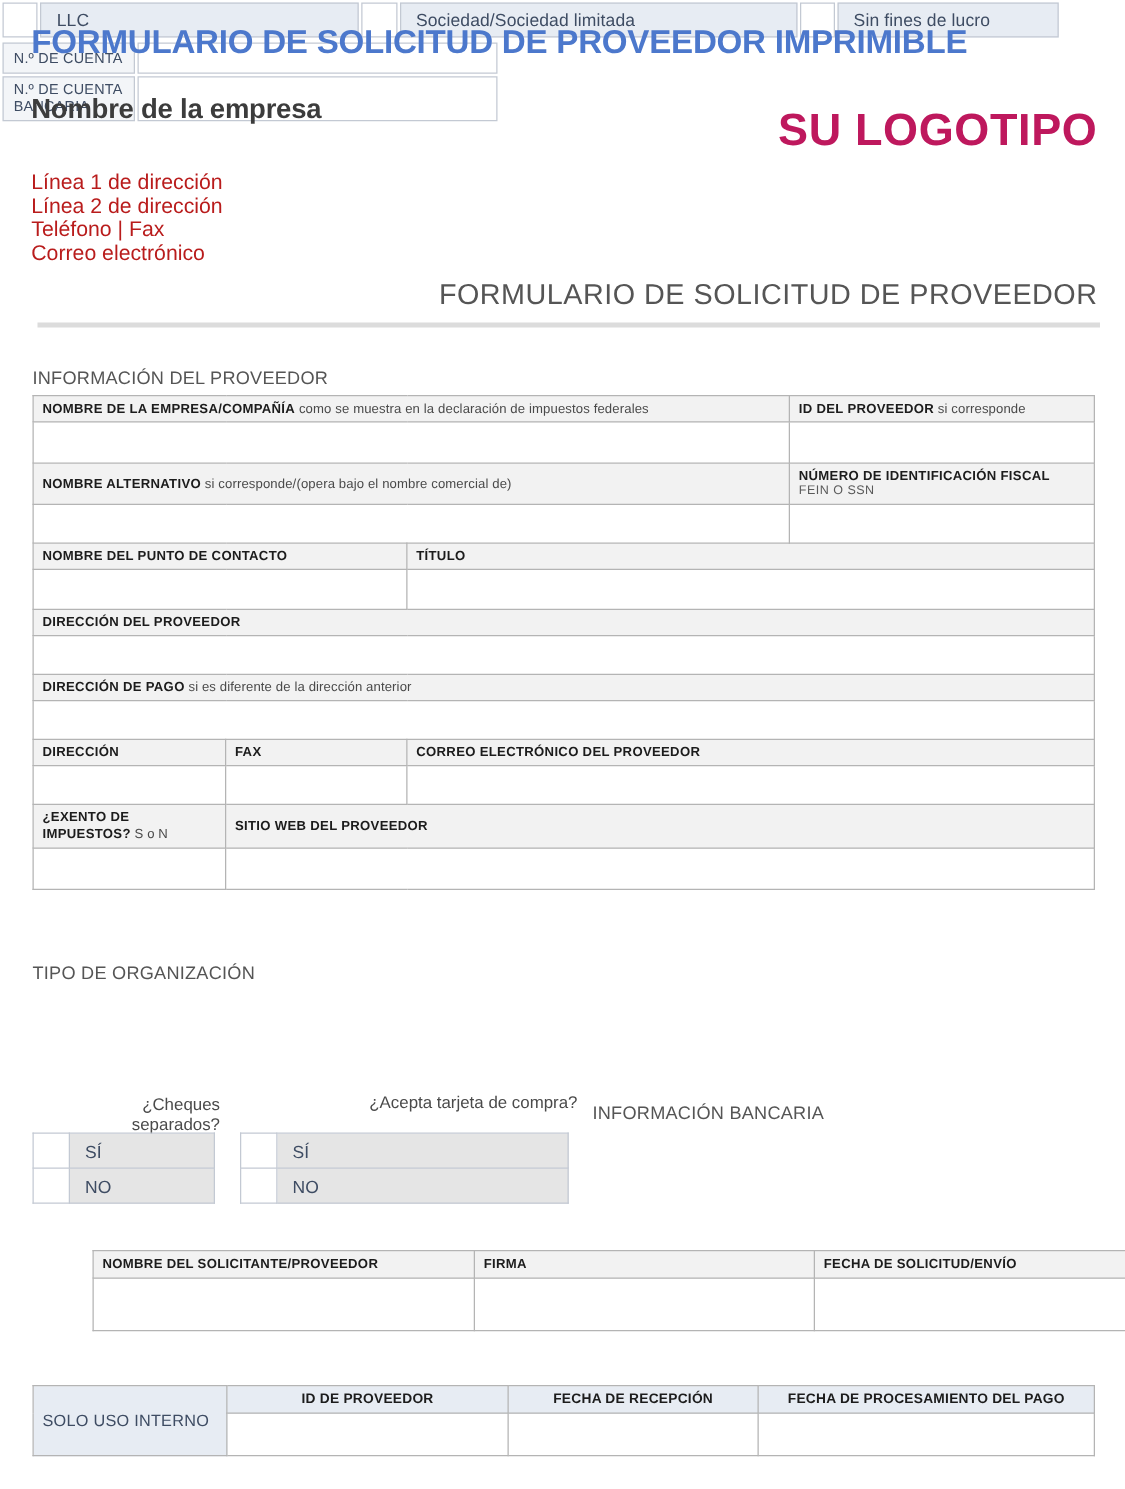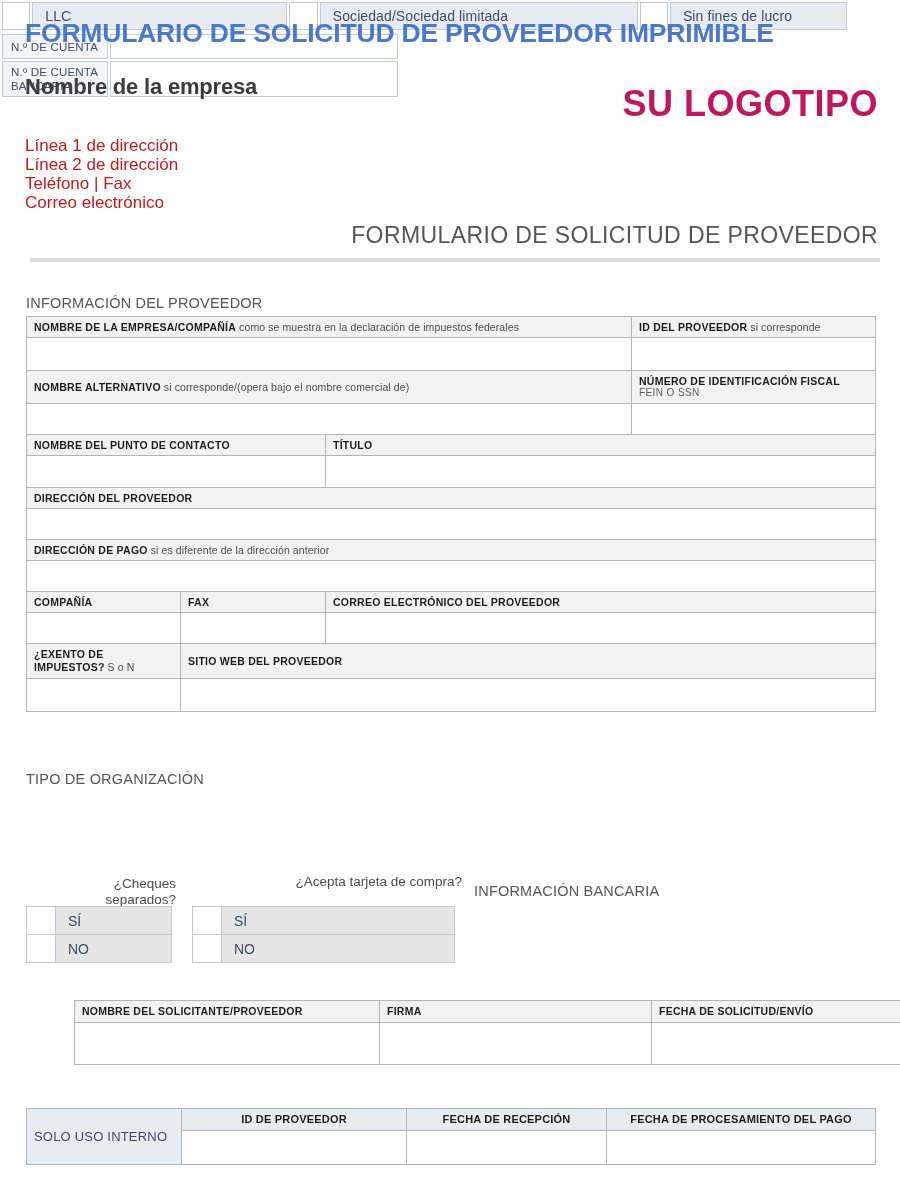--- a/index.html
+++ b/index.html
@@ -281,21 +281,21 @@
         <td class="hdr" colspan="4" style="height:21px;">
           <span>DIRECCIÓN DE PAGO</span><span class="sub"> si es diferente de la dirección anterior</span>
         </td>
       </tr>
 
       <tr>
         <td class="fill" colspan="4" style="height:31px;"></td>
       </tr>
 
       <tr>
-        <td class="hdr" style="height:21px;">COMPAÑÍA</td>
+        <td class="hdr" style="height:21px;">DIRECCIÓN</td>
         <td class="hdr" style="height:21px;">FAX</td>
         <td class="hdr" colspan="2" style="height:21px;">CORREO ELECTRÓNICO DEL PROVEEDOR</td>
       </tr>
 
       <tr>
         <td class="fill" style="height:31px;"></td>
         <td class="fill" style="height:31px;"></td>
         <td class="fill" colspan="2" style="height:31px;"></td>
       </tr>
 

